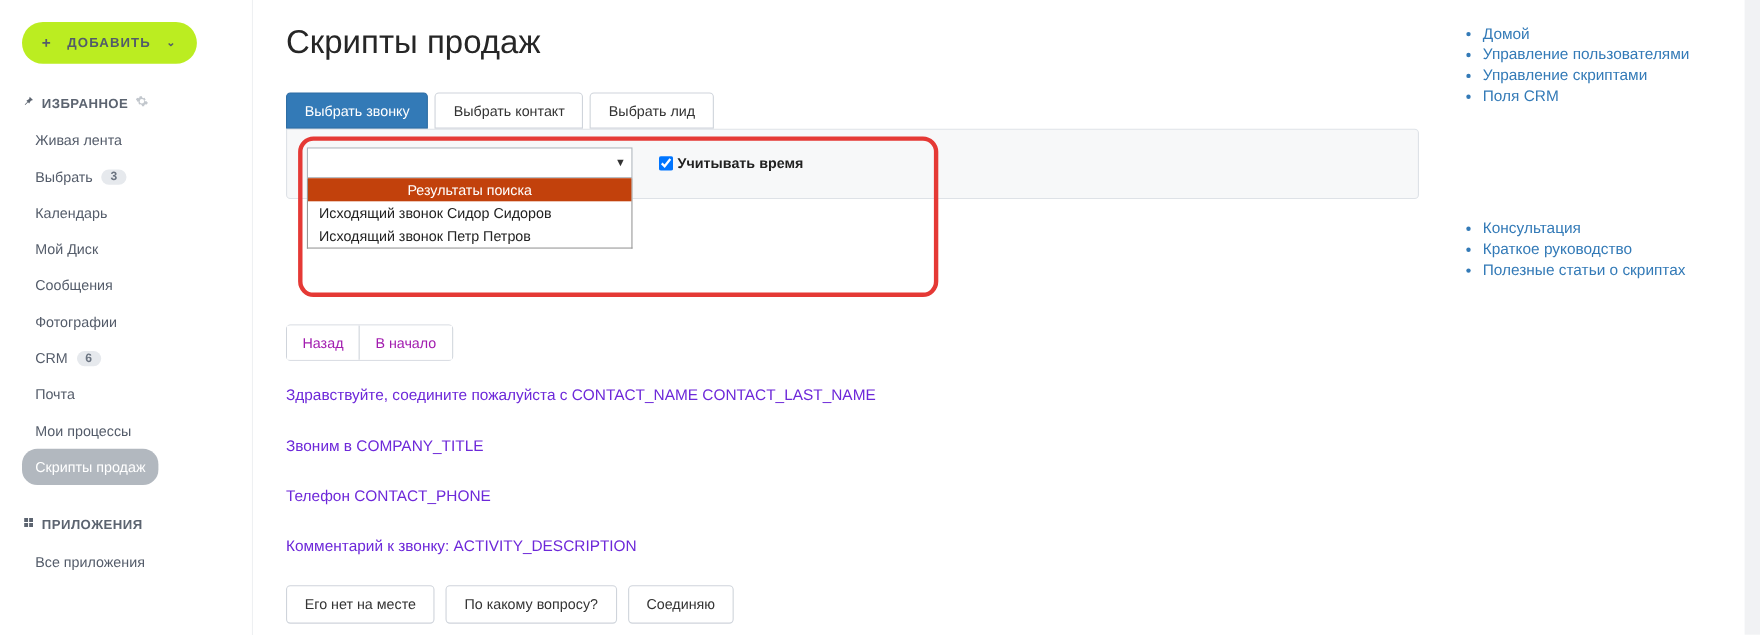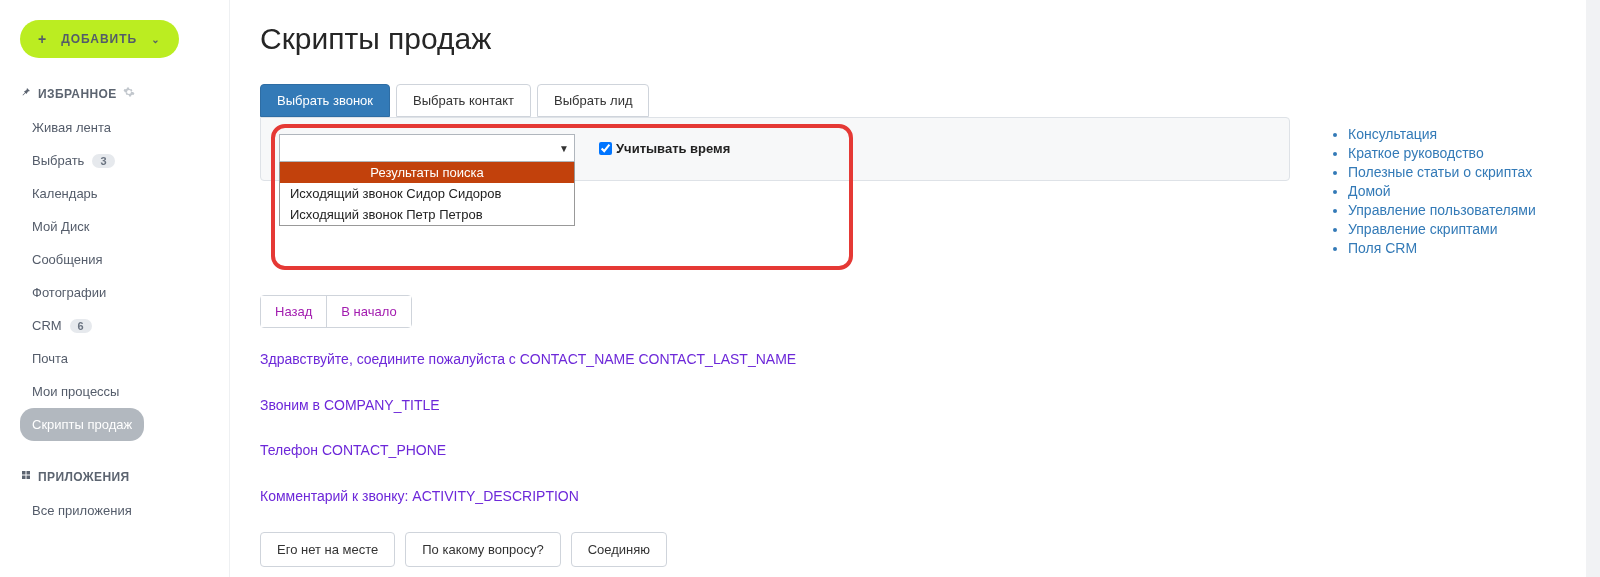--- a/index.html
+++ b/index.html
@@ -122,21 +122,21 @@
           <span>Все приложения</span>
         </li>
     </ul>
   </aside>
 
   <main class="main">
     <div class="content-col">
       <h1 class="page-title">Скрипты продаж</h1>
 
       <div class="tabs">
-        <button class="tab active">Выбрать звонок</button>
+        <button class="tab active">Выбрать звонку</button>
         <button class="tab">Выбрать контакт</button>
         <button class="tab">Выбрать лид</button>
       </div>
 
       <div class="panel">
         <div class="highlight-box"></div>
         <div class="row-select">
           <div class="select-wrap">
             <div class="select-display"></div>
             <span class="select-caret">▼</span>
@@ -168,28 +168,28 @@
       </div>
 
       <div class="action-row">
         <button class="action-btn">Его нет на месте</button>
         <button class="action-btn">По какому вопросу?</button>
         <button class="action-btn">Соединяю</button>
       </div>
     </div>
 
     <aside class="right-col">
-      <ul class="right-list block2">
-        <li><a href="#">Консультация</a></li>
-        <li><a href="#">Краткое руководство</a></li>
-        <li><a href="#">Полезные статьи о скриптах</a></li>
-      </ul>
       <ul class="right-list">
         <li><a href="#">Домой</a></li>
         <li><a href="#">Управление пользователями</a></li>
         <li><a href="#">Управление скриптами</a></li>
         <li><a href="#">Поля CRM</a></li>
+      </ul>
+      <ul class="right-list block2">
+        <li><a href="#">Консультация</a></li>
+        <li><a href="#">Краткое руководство</a></li>
+        <li><a href="#">Полезные статьи о скриптах</a></li>
       </ul>
     </aside>
   </main>
 </div>
 
 <div class="scroll-right"></div>
 
 </body></html>

